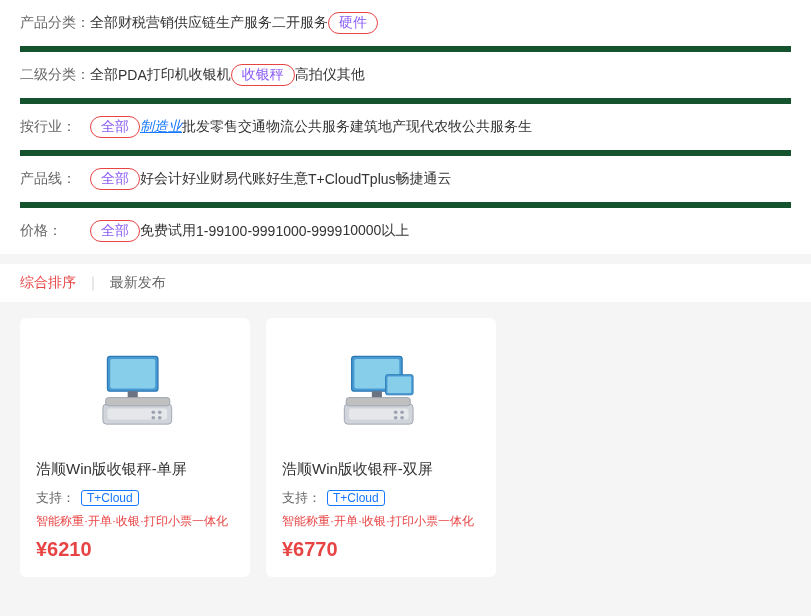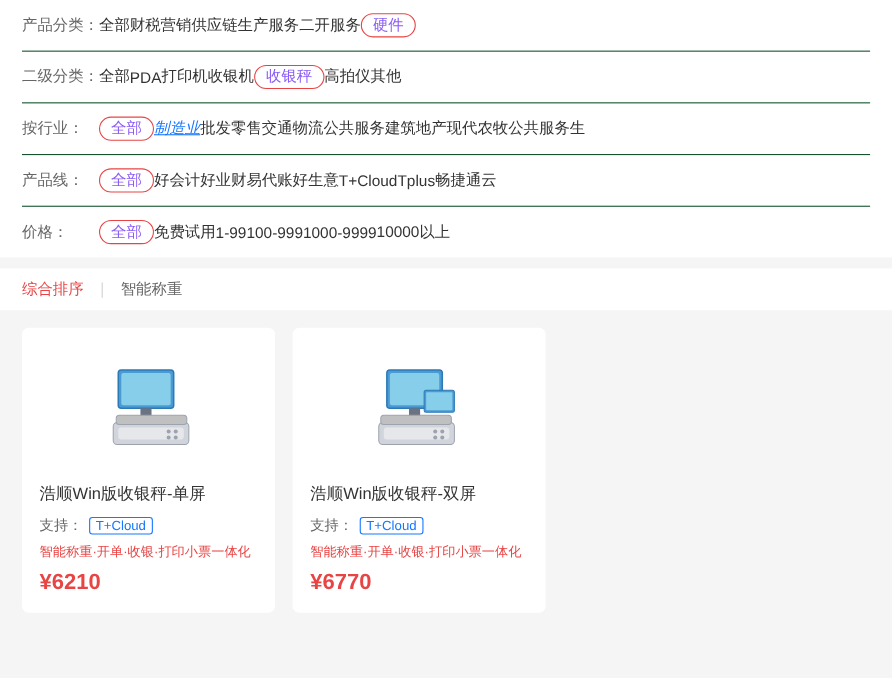--- a/index.html
+++ b/index.html
@@ -10,21 +10,21 @@
       color: #333;
     }
     .filter-section {
       background: #fff;
       padding: 0 20px;
     }
     .filter-row {
       display: flex;
       align-items: center;
       padding: 12px 0;
-      border-bottom: 1px solid #14532d;
+      border-bottom: 6px solid #14532d;
       flex-wrap: nowrap;
       overflow: hidden;
     }
     .filter-label {
       color: #666;
       min-width: 70px;
       flex-shrink: 0;
     }
     .filter-items {
       display: flex;
@@ -197,21 +197,21 @@
       <span class="filter-item">1000-9999</span>
       <span class="filter-item">10000以上</span>
     </div>
   </div>
 
 </div>
 
 <div class="sort-bar">
   <span class="sort-item">综合排序</span>
   <span class="sort-divider">｜</span>
-  <span class="sort-item-inactive">智能称重</span>
+  <span class="sort-item-inactive">最新发布</span>
 </div>
 
 <div class="products-grid">
 
   <div class="product-card">
     <div class="product-image">
       <svg viewBox="0 0 120 90" xmlns="http://www.w3.org/2000/svg">
 
         <rect x="30" y="5" width="55" height="38" rx="3" fill="#4a9bd4" stroke="#2c7ab5" stroke-width="1.5"></rect>
         <rect x="33" y="8" width="49" height="32" rx="2" fill="#87ceeb"></rect>

